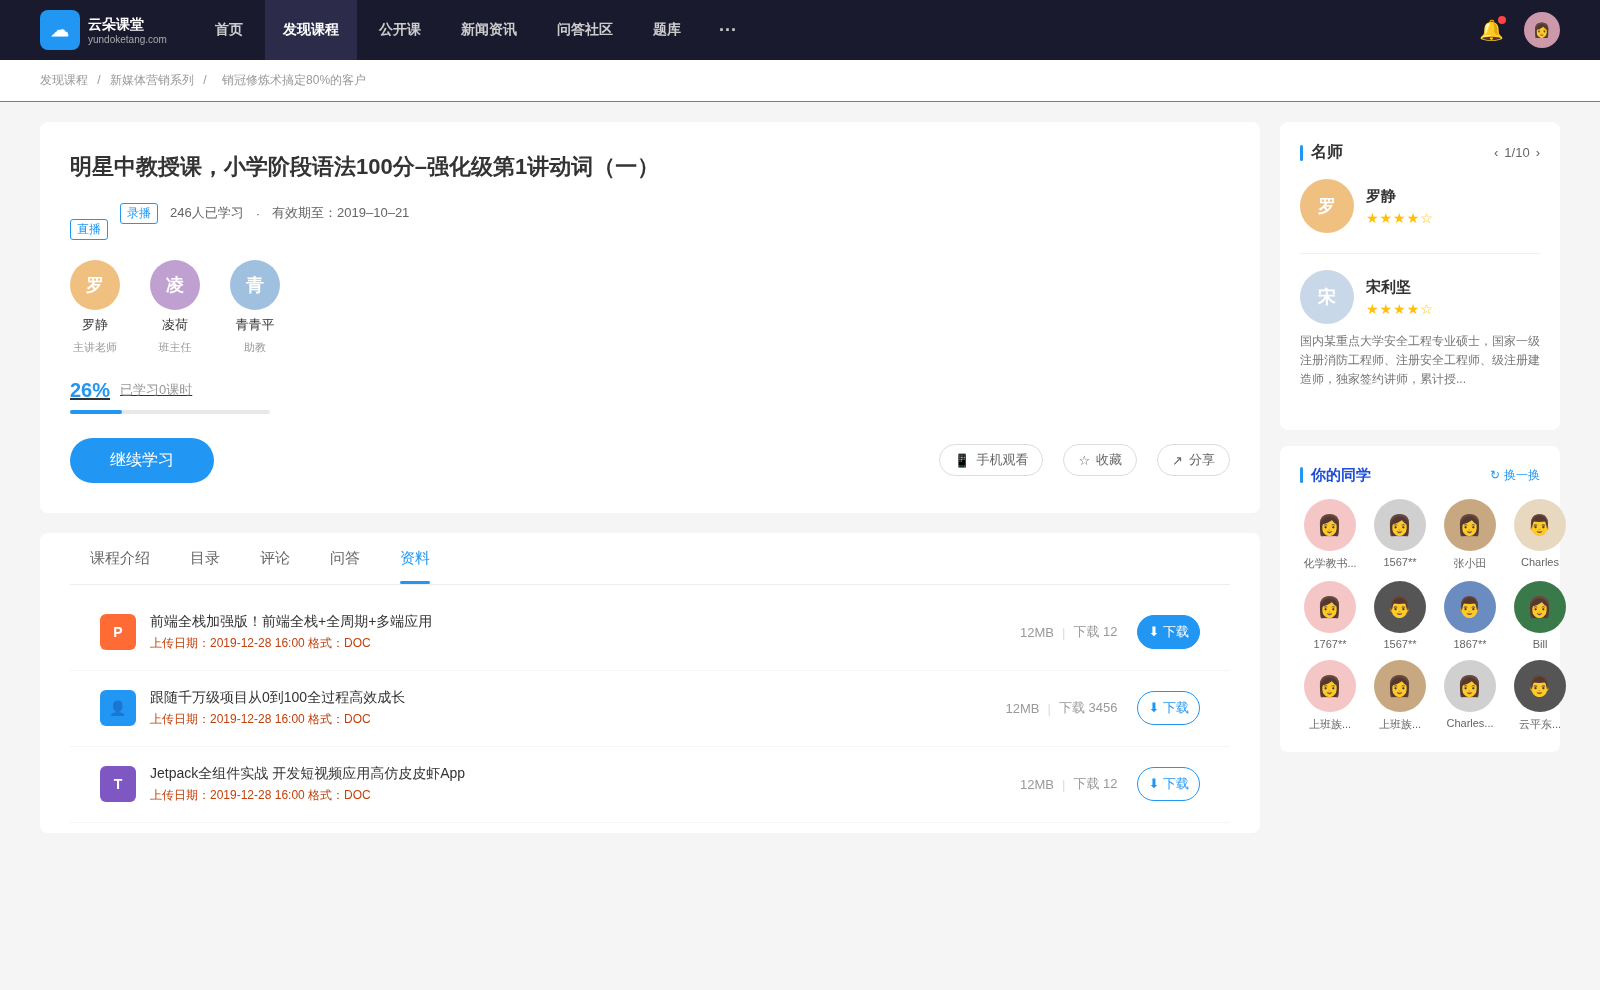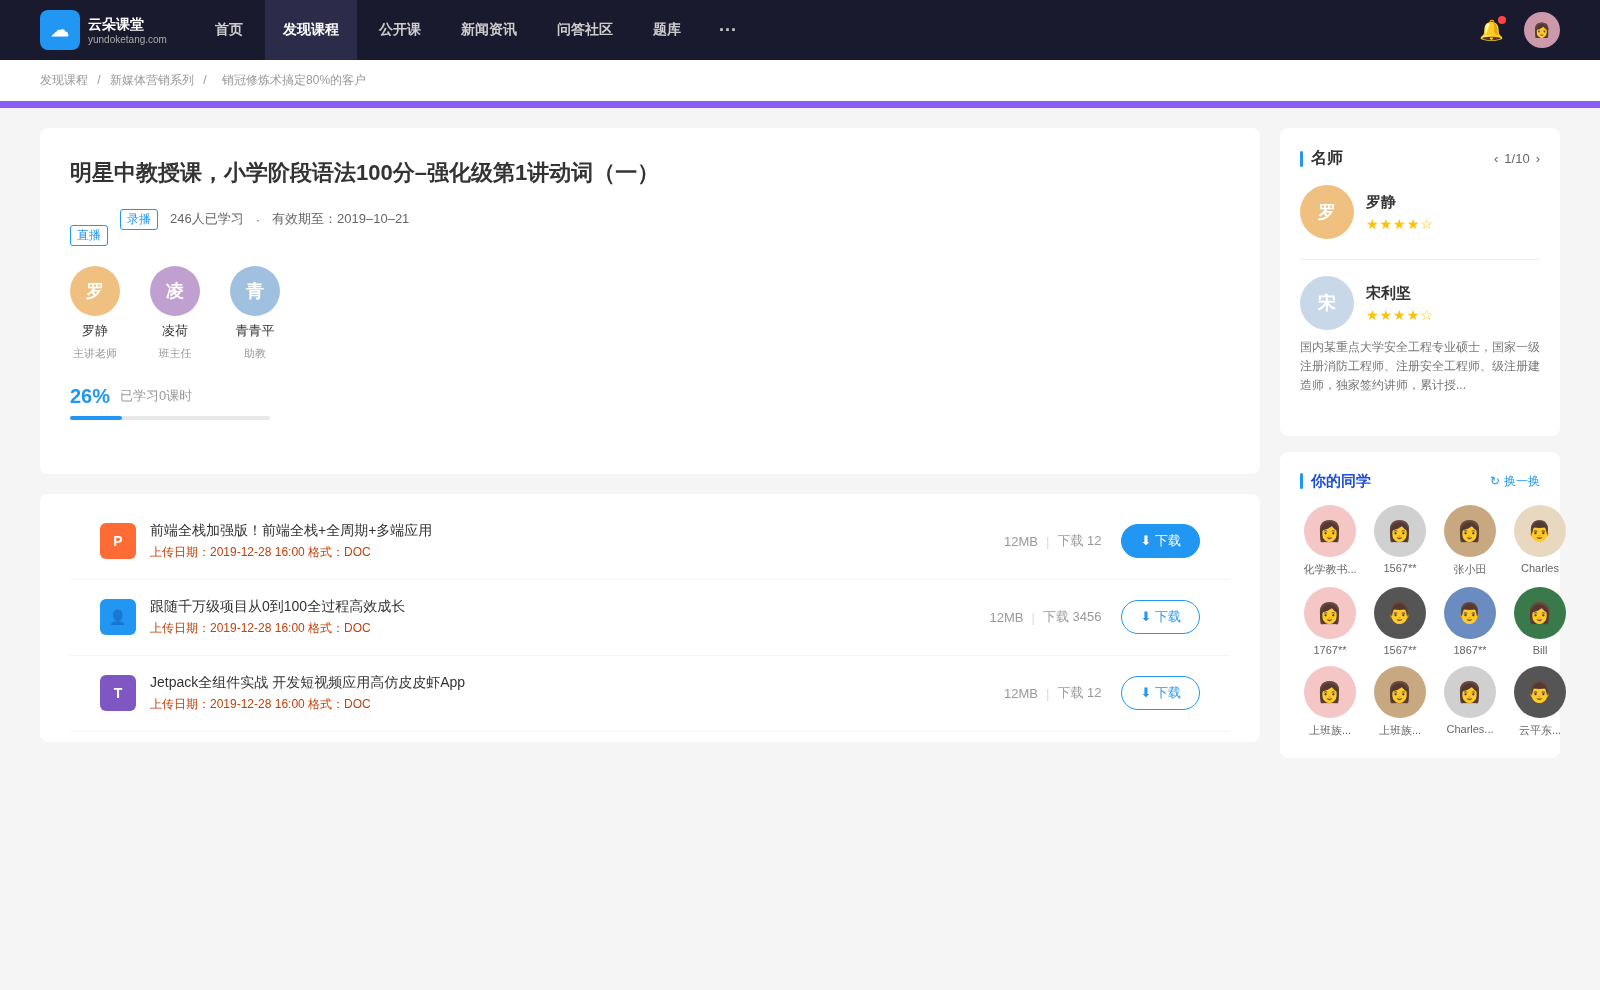--- a/index.html
+++ b/index.html
@@ -13,21 +13,21 @@
     .nav-item { color: #ccc; padding: 0 18px; height: 60px; display: flex; align-items: center; cursor: pointer; font-size: 14px; white-space: nowrap; }
     .nav-item:hover, .nav-item.active { color: white; background: rgba(255,255,255,0.1); }
     .nav-item.active { background: #2c2c4a; }
     .nav-more { color: #ccc; font-size: 18px; padding: 0 16px; height: 60px; display: flex; align-items: center; cursor: pointer; }
     .nav-right { margin-left: auto; display: flex; align-items: center; gap: 20px; }
     .notif-icon { color: white; font-size: 20px; position: relative; cursor: pointer; }
     .notif-dot { width: 8px; height: 8px; background: #ff4444; border-radius: 50%; position: absolute; top: -2px; right: -2px; }
     .avatar { width: 36px; height: 36px; border-radius: 50%; background: #c9a; overflow: hidden; cursor: pointer; display: flex; align-items: center; justify-content: center; }
 
     
-    .breadcrumb { background: white; padding: 12px 40px; font-size: 12px; color: #999; border-bottom: 7px solid #8b5cf6; }
+    .breadcrumb { background: white; padding: 12px 40px; font-size: 12px; color: #999; border-bottom: 1px solid #8b5cf6; }
     .breadcrumb a { color: #999; text-decoration: none; }
     .breadcrumb span { margin: 0 6px; }
 
     
     .main-layout { display: flex; gap: 20px; padding: 20px 40px; max-width: 1600px; }
 
     
     .content-left { flex: 1; min-width: 0; }
 
     
@@ -39,21 +39,21 @@
     .tag.record { background: transparent; }
 
     
     .teachers { display: flex; gap: 30px; margin-bottom: 24px; }
     .teacher-item { display: flex; flex-direction: column; align-items: center; gap: 6px; }
     .teacher-avatar-circle { width: 50px; height: 50px; border-radius: 50%; display: flex; align-items: center; justify-content: center; font-size: 18px; font-weight: bold; color: white; }
     .teacher-name { font-size: 13px; color: #333; }
     .teacher-role { font-size: 11px; color: #999; }
 
     
-    .progress-section { margin-bottom: 24px; }
+    .progress-section { margin-bottom: 24px; text-decoration: underline; }
     .progress-header { display: flex; align-items: center; gap: 10px; margin-bottom: 8px; }
     .progress-pct { color: #2196f3; font-size: 20px; font-weight: bold; }
     .progress-label { color: #999; font-size: 13px; }
     .progress-bar-bg { height: 4px; background: #e8e8e8; border-radius: 2px; width: 200px; }
     .progress-bar-fill { height: 4px; background: #2196f3; border-radius: 2px; }
 
     
     .course-actions { display: flex; align-items: center; justify-content: space-between; }
     .btn-continue { background: #2196f3; color: white; border: none; border-radius: 24px; padding: 12px 40px; font-size: 16px; cursor: pointer; font-weight: 500; }
     .action-btns { display: flex; gap: 20px; }
@@ -68,21 +68,21 @@
 
     
     .files-list { padding: 10px 0; }
     .file-item { display: flex; align-items: center; padding: 18px 30px; border-bottom: 1px solid #f5f5f5; }
     .file-icon { width: 36px; height: 36px; border-radius: 6px; display: flex; align-items: center; justify-content: center; color: white; font-size: 14px; font-weight: bold; margin-right: 14px; flex-shrink: 0; }
     .file-info { flex: 1; }
     .file-name { font-size: 14px; color: #333; margin-bottom: 4px; font-weight: 500; }
     .file-meta { font-size: 12px; color: #c2410c; }
     .file-stats { display: flex; align-items: center; gap: 8px; color: #999; font-size: 13px; margin-right: 20px; white-space: nowrap; }
     .file-stats-sep { color: #ddd; }
-    .btn-download { border: 1px solid #2196f3; color: #2196f3; background: white; border-radius: 20px; padding: 7px 18px; cursor: pointer; font-size: 13px; display: flex; align-items: center; gap: 5px; white-space: nowrap; }
+    .btn-download { border: 1px solid #2196f3; color: #2196f3; background: white; border-radius: 20px; padding: 7px 10px; cursor: pointer; font-size: 13px; display: flex; align-items: center; gap: 5px; white-space: nowrap; }
     .btn-download.filled { background: #2196f3; color: white; }
 
     
     .sidebar-right { width: 280px; flex-shrink: 0; }
     .sidebar-card { background: white; border-radius: 8px; padding: 20px; margin-bottom: 16px; }
 
     
     .teacher-sidebar-item { margin-bottom: 20px; }
     .teacher-sidebar-header { display: flex; align-items: center; gap: 12px; margin-bottom: 8px; }
     .teacher-sidebar-avatar { width: 54px; height: 54px; border-radius: 50%; flex-shrink: 0; overflow: hidden; display: flex; align-items: center; justify-content: center; font-size: 18px; color: white; font-weight: bold; }
@@ -174,23 +174,47 @@
       <div class="progress-section">
         <div class="progress-header">
           <span class="progress-pct">26%</span>
           <span class="progress-label">已学习0课时</span>
         </div>
         <div class="progress-bar-bg">
           <div class="progress-bar-fill" style="width:26%;"></div>
         </div>
       </div>
 
+      <div class="course-actions">
+        <button class="btn-continue">继续学习</button>
+        <div class="action-btns">
+          <div class="action-btn">
+            <span>📱</span>
+            <span>手机观看</span>
+          </div>
+          <div class="action-btn">
+            <span>☆</span>
+            <span>收藏</span>
+          </div>
+          <div class="action-btn">
+            <span>↗</span>
+            <span>分享</span>
+          </div>
+        </div>
+      </div>
     </div>
 
     <div class="tabs-section">
+      <div class="tabs">
+        <div class="tab">课程介绍</div>
+        <div class="tab">目录</div>
+        <div class="tab">评论</div>
+        <div class="tab">问答</div>
+        <div class="tab active">资料</div>
+      </div>
 
       <div class="files-list">
 
         <div class="file-item">
           <div class="file-icon" style="background:#ff6b35;">P</div>
           <div class="file-info">
             <div class="file-name">前端全栈加强版！前端全栈+全周期+多端应用</div>
             <div class="file-meta">上传日期：2019-12-28  16:00    格式：DOC</div>
           </div>
           <div class="file-stats">

